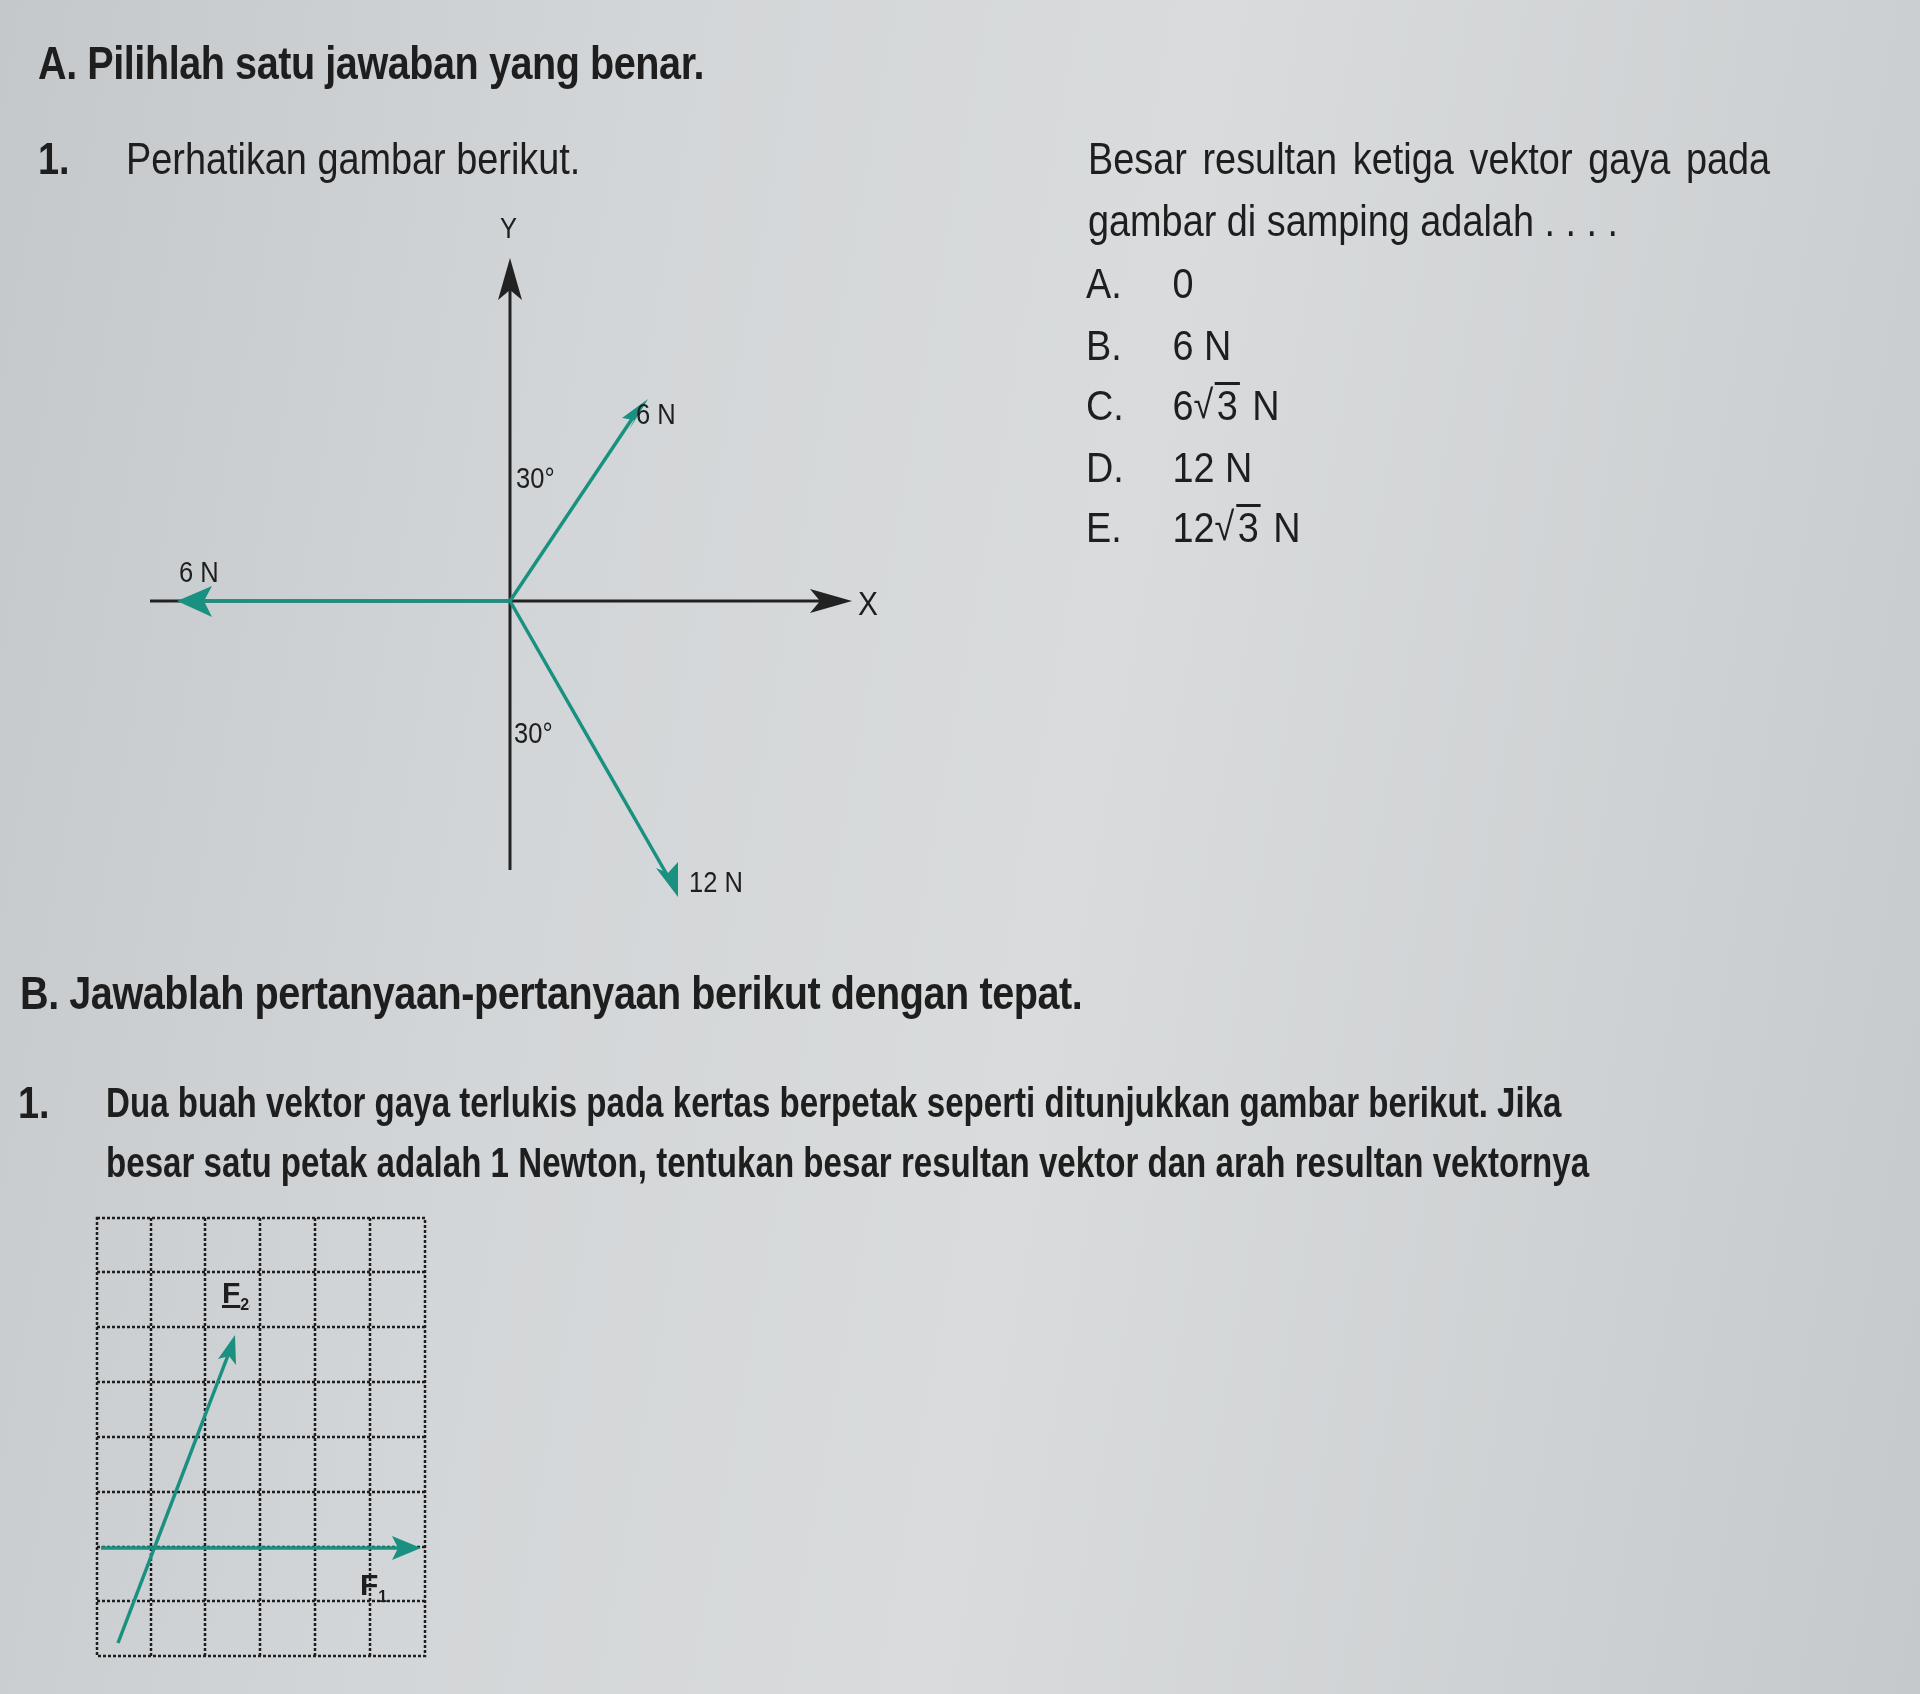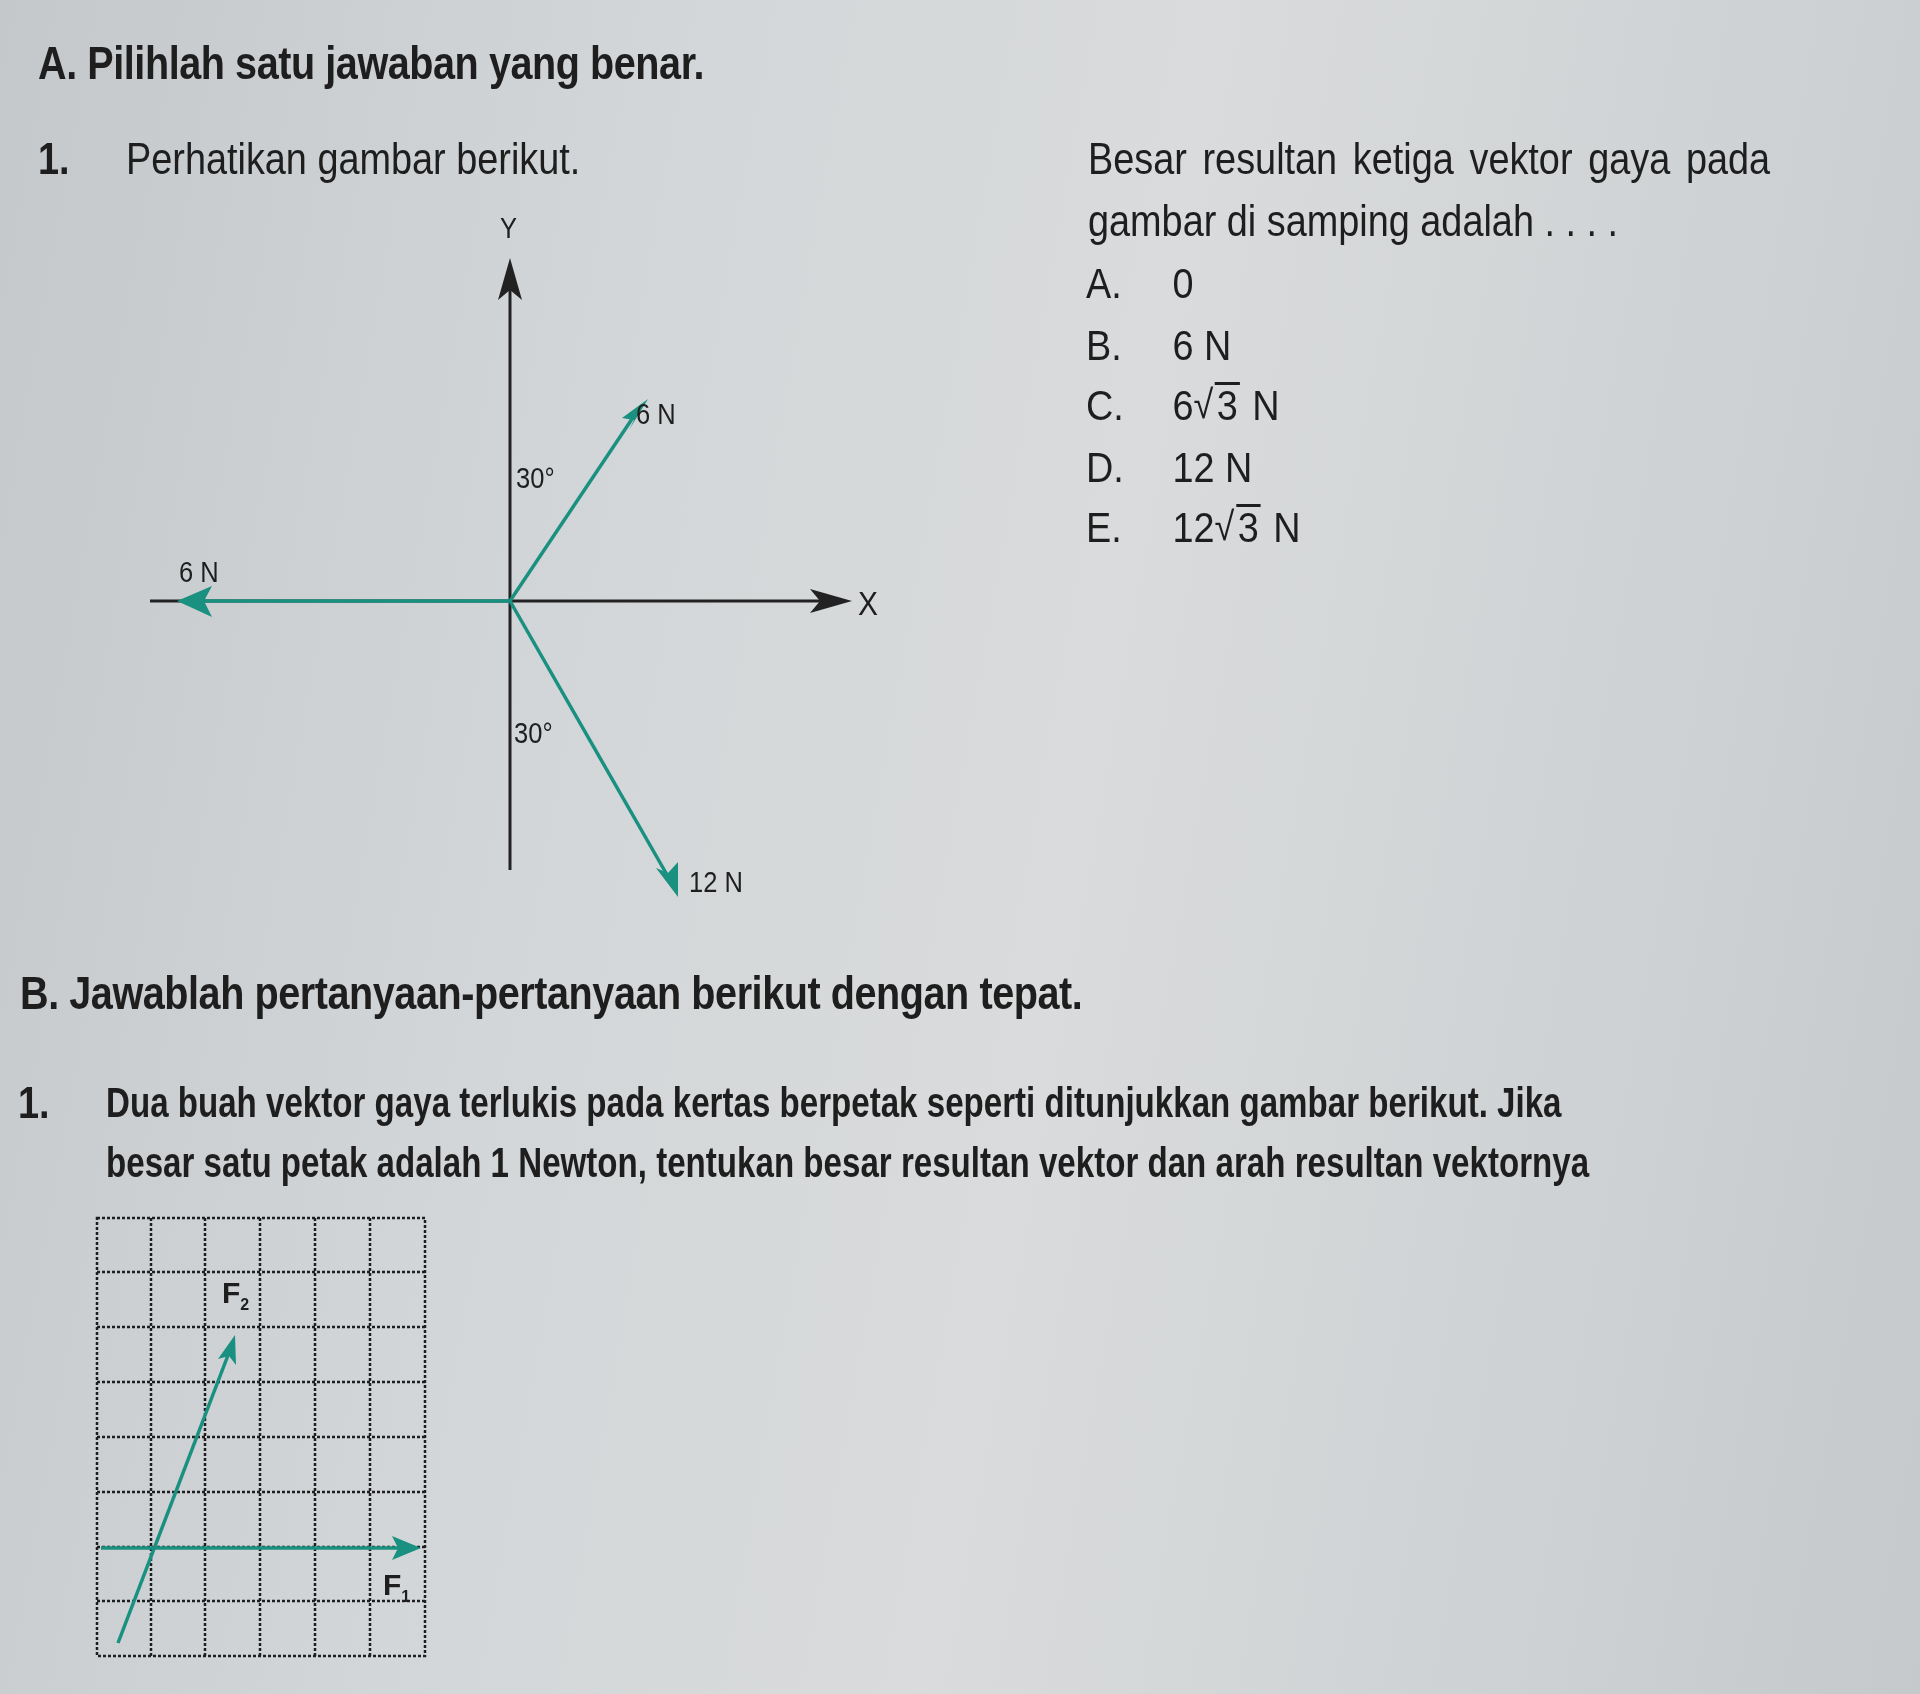--- a/index.html
+++ b/index.html
@@ -109,18 +109,18 @@
 <div class="txt lbl" style="left:179px;top:556px;">6 N</div>
 <div class="txt lbl" style="left:514px;top:717px;">30°</div>
 <div class="txt lbl" style="left:689px;top:866px;">12 N</div>
 
 <div class="txt bold h" style="left:20px;top:966px;">B.   Jawablah pertanyaan-pertanyaan berikut dengan tepat.</div>
 
 <div class="txt bold q" style="left:18px;top:1078px;">1.</div>
 <div class="txt bold q" style="left:106px;top:1078px;font-size:43px;transform:scaleX(0.77);">Dua buah vektor gaya terlukis pada kertas berpetak seperti ditunjukkan gambar berikut. Jika</div>
 <div class="txt bold q" style="left:106px;top:1138px;font-size:43px;transform:scaleX(0.77);">besar satu petak adalah 1 Newton, tentukan besar resultan vektor dan arah resultan vektornya</div>
 
-<div class="txt bold" style="left:222px;top:1276px;font-size:30px;">
+<div class="txt bold" style="left:222px;top:1276px;font-size:30px;text-decoration:underline;">
   <span>F</span><sub style="font-size:16px;">2</sub>
 </div>
-<div class="txt bold" style="left:383px;top:1568px;font-size:30px;">
+<div class="txt bold" style="left:360px;top:1568px;font-size:30px;">
   <span>F</span><sub style="font-size:16px;">1</sub>
 </div>
 
 </body></html>

